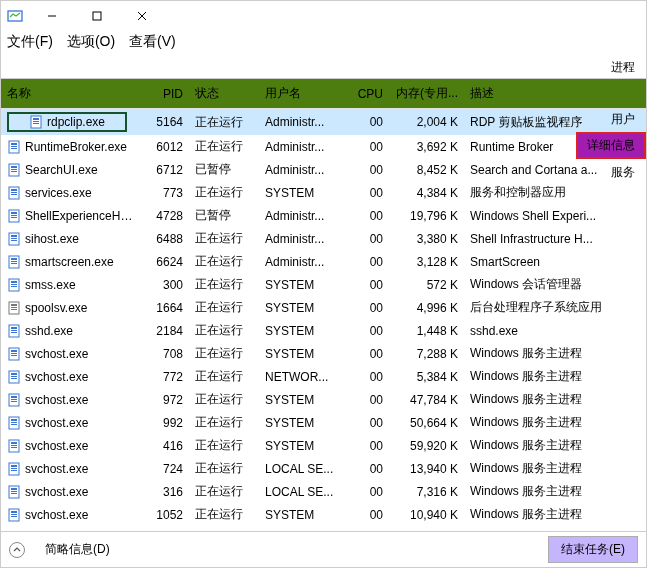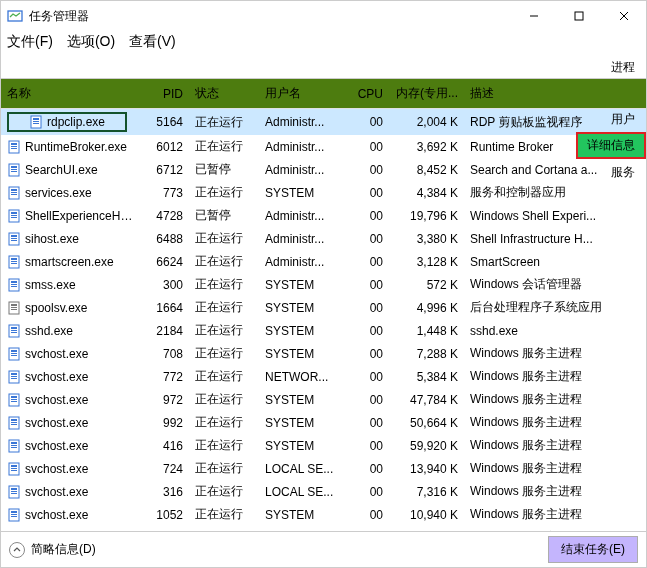--- a/index.html
+++ b/index.html
@@ -5,54 +5,53 @@
 * { margin: 0; padding: 0; box-sizing: border-box; font-family: "Microsoft YaHei", "Segoe UI", sans-serif; }
 body { width: 647px; height: 568px; background: #fff; font-size: 12px; color: #000; overflow: hidden; border: 1px solid #ccc; }
 .titlebar { height: 30px; display: flex; align-items: center; padding-left: 6px; }
 .titlebar .app-icon { width: 16px; height: 16px; margin-right: 6px; }
 .titlebar .title { flex: 1; font-size: 12px; }
 .winbtns { display: flex; height: 100%; }
 .winbtns div { width: 45px; display: flex; align-items: center; justify-content: center; color: #333; }
 .menubar { height: 22px; display: flex; align-items: center; padding-left: 6px; gap: 14px; font-size: 14px; }
 .tabs { height: 26px; display: flex; align-items: flex-end; border-bottom: 1px solid #ccc; padding-left: 4px; flex-direction: column; }
 .tab { padding: 4px 10px; border: 1px solid transparent; border-bottom: none; cursor: pointer; position: relative; top: 1px; }
-.tab.active { border-color: #ccc; background: #22c55e; }
+.tab.active { border-color: #ccc; background: #a21caf; }
 .tab.highlight { border: 2px solid #d22; padding: 3px 9px; }
 .table-wrap { height: 452px; overflow-y: auto; }
 table { width: 100%; border-collapse: collapse; table-layout: fixed; }
 thead th { text-align: left; font-weight: normal; padding: 6px 6px; border-bottom: 1px solid #e0e0e0; background: #4d7c0f; position: sticky; top: 0; font-size: 12px; white-space: nowrap; overflow: hidden; text-overflow: ellipsis; }
 thead th.num { text-align: right; }
 tbody td { padding: 3px 6px; white-space: nowrap; overflow: hidden; text-overflow: ellipsis; font-size: 12px; }
 tbody td.num { text-align: right; }
 tbody tr.selected { background: #cce8ff; }
 .proc-icon { display: inline-block; width: 14px; height: 14px; vertical-align: -3px; margin-right: 4px; }
 .name-cell.highlight { border: 2px solid #14532d; padding: 1px 20px; display: inline-block; }
 .footer { height: 36px; border-top: 1px solid #ccc; display: flex; align-items: center; padding: 0 8px; }
-.footer .left { flex: 1; display: flex; align-items: center; gap: 6px; text-align: right; }
+.footer .left { flex: 1; display: flex; align-items: center; gap: 20px; text-align: right; }
 .footer button { padding: 4px 12px; background: #c4b5fd; border: 1px solid #adadad; font-size: 12px; }
 .chev { width: 16px; height: 16px; border: 1px solid #888; border-radius: 50%; display: flex; align-items: center; justify-content: center; font-size: 10px; }
 .col-name { width: 138px; }
 .col-pid { width: 50px; }
 .col-status { width: 70px; }
 .col-user { width: 85px; }
 .col-cpu { width: 45px; }
 .col-mem { width: 75px; }
 .col-desc { }
 </style>
 </head>
 <body>
 
 <div class="titlebar">
   <span class="app-icon">
     <svg viewBox="0 0 16 16">
         <rect x="1" y="3" width="14" height="10" fill="none" stroke="#3a76d6" stroke-width="1.3"></rect>
         <path d="M3 9 L6 6 L9 8 L13 5" fill="none" stroke="#4caf50" stroke-width="1.3"></path>
       </svg>
   </span>
-  <span class="title">任务管理器</span>
   <div class="winbtns">
     <div>
         <svg width="10" height="10">
           <line x1="1" y1="5" x2="9" y2="5" stroke="#000"></line>
         </svg>
       </div>
     <div>
         <svg width="10" height="10">
           <rect x="1" y="1" width="8" height="8" fill="none" stroke="#000"></rect>
         </svg>

